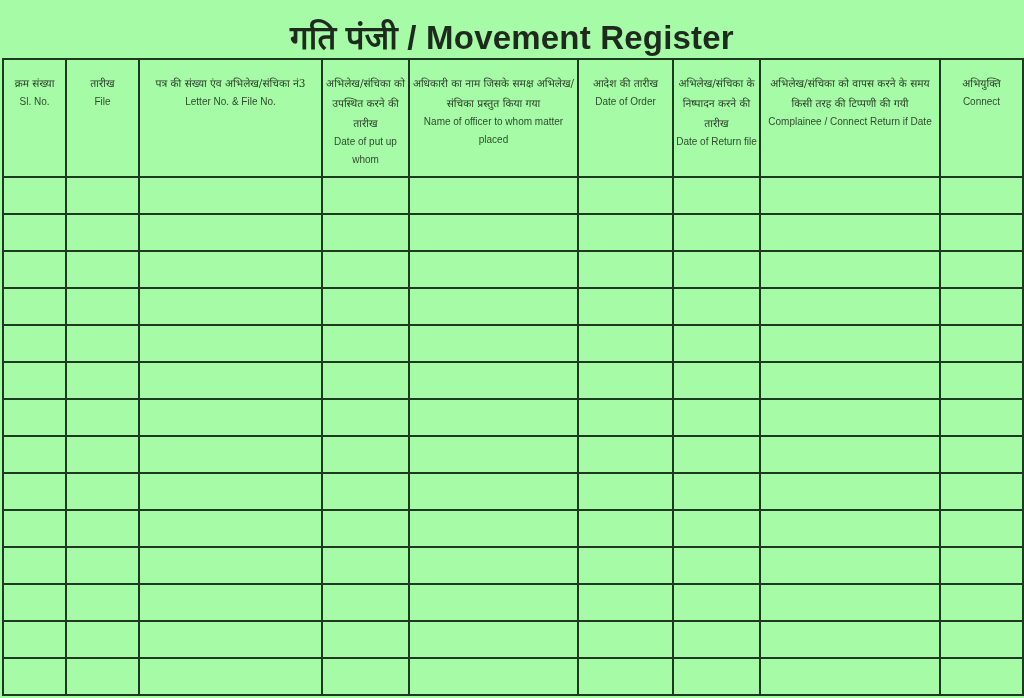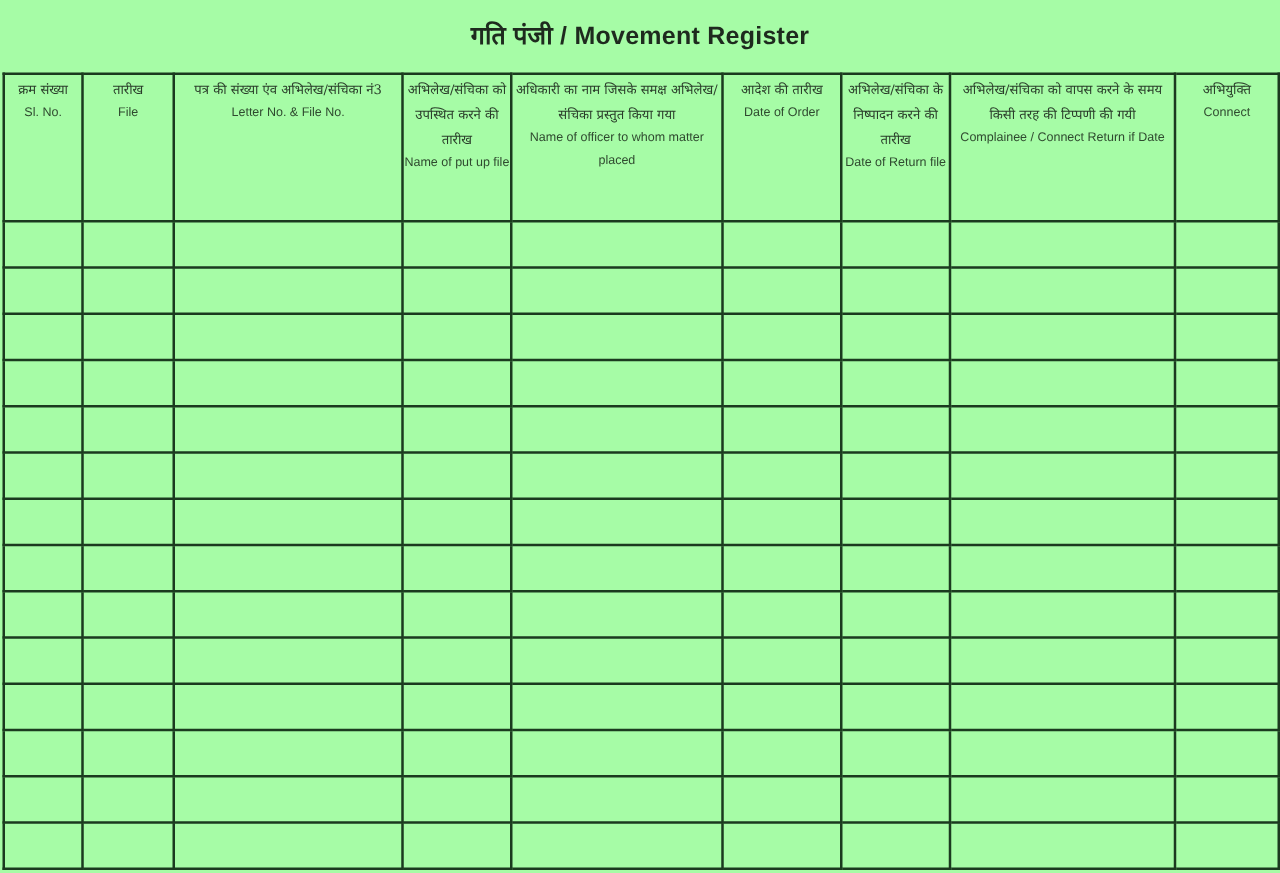--- a/index.html
+++ b/index.html
@@ -6,38 +6,38 @@
     html, body {
       width: 1024px; height: 698px; overflow: hidden;
       background: #a6fca6;
       font-family: "Liberation Sans", "DejaVu Sans", sans-serif;
       color: #1f3a1f;
     }
     .page { position: relative; width: 1024px; height: 698px; background: #a6fca6; }
     .title {
       position: absolute; left: 0; top: 14px; width: 1024px;
       text-align: center;
-      font-size: 20px; font-weight: bold; color: #1e2a1e;
+      font-size: 33px; font-weight: bold; color: #1e2a1e;
       letter-spacing: 0.2px;
     }
     table.register {
       position: absolute; left: 2px; top: 58px;
       width: 1020px; height: 638px;
       border-collapse: collapse;
       table-layout: fixed;
     }
     table.register th, table.register td {
       border: 2px solid #1b3a1f;
     }
     table.register th {
       height: 118px;
       vertical-align: top;
       font-weight: normal;
       text-align: center;
-      padding-top: 2px;
+      padding-top: 13px;
     }
     table.register td { height: 37px; }
     .hi {
       display: block;
       font-family: "DejaVu Serif", "Liberation Serif", serif;
       font-size: 10.5px;
       line-height: 20px;
       color: #2a3d2a;
     }
     .en {
@@ -83,21 +83,21 @@
         <th>
           <span class="hi">तारीख</span>
           <span class="en">File</span>
         </th>
         <th>
           <span class="hi">पत्र की संख्या एंव अभिलेख/संचिका नं3</span>
           <span class="en">Letter No. &amp; File No.</span>
         </th>
         <th>
           <span class="hi">अभिलेख/संचिका को उपस्थित करने की तारीख</span>
-          <span class="en">Name of put up file</span>
+          <span class="en">Date of put up whom</span>
         </th>
         <th>
           <span class="hi">अधिकारी का नाम जिसके समक्ष अभिलेख/संचिका प्रस्तुत किया गया</span>
           <span class="en">Name of officer to whom matter placed</span>
         </th>
         <th>
           <span class="hi">आदेश की तारीख</span>
           <span class="en">Date of Order</span>
         </th>
         <th>

